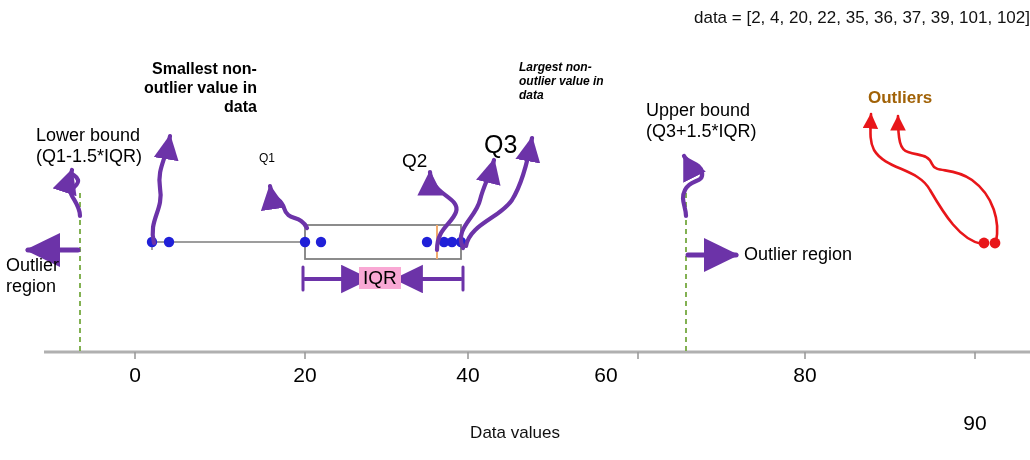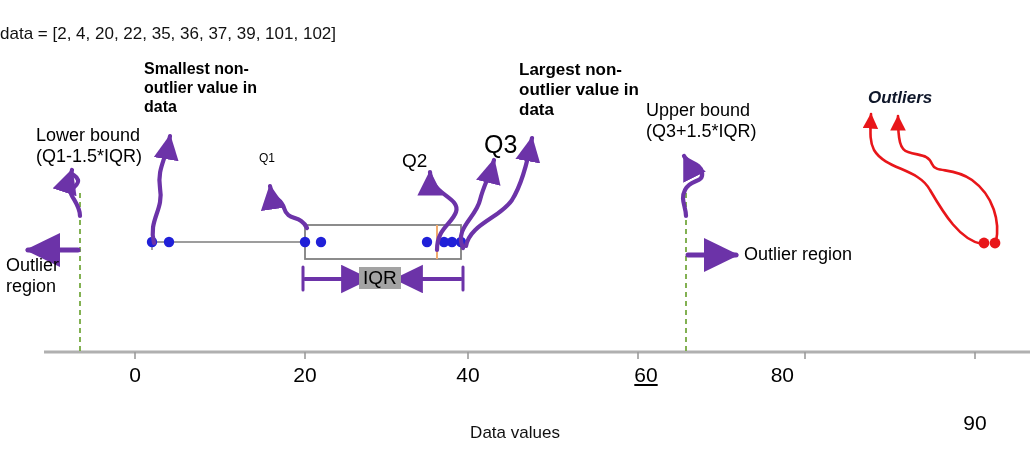--- a/index.html
+++ b/index.html
@@ -6,25 +6,25 @@
   body{
     width:1030px;height:460px;
     background:#ffffff;
     font-family:"Liberation Sans", sans-serif;
     overflow:hidden;
     position:relative;
   }
   #root{position:absolute;inset:0;}
   .lbl{position:absolute;color:#000;line-height:1.18;white-space:pre-line;}
   .title{
-    position:absolute;top:24px;left:0;width:1030px;
-    text-align:left;font-size:17px;color:#111;
+    position:absolute;top:8px;left:0;width:1030px;
+    text-align:right;font-size:17px;color:#111;
   }
   .bold{font-weight:bold;}
-  .red{color:#0f172a;font-weight:bold;font-style:italic;}
+  .red{color:#a16207;font-weight:bold;}
   svg{position:absolute;top:0;left:0;width:1030px;height:460px;overflow:visible;}
   .axistick{font-size:21px;color:#000;position:absolute;text-align:center;}
   .axistitle{position:absolute;font-size:17px;color:#111;text-align:center;}
 </style>
 </head>
 <body>
 
 <div id="root">
 
   <div class="title">data = [2, 4, 20, 22, 35, 36, 37, 39, 101, 102]</div>
@@ -119,45 +119,45 @@
       <path d="M996,242 C1000,222 994,196 972,180 C952,166 936,174 932,164 C928,154 920,156 908,152 C900,150 898,140 898,116" marker-end="url(#arrR)"></path>
     </g>
   </svg>
 
   <div class="lbl" style="left:36px;top:125px;font-size:18px;">Lower bound
 (Q1-1.5*IQR)</div>
 
   <div class="lbl" style="left:6px;top:255px;font-size:18px;">Outlier
 region</div>
 
-  <div class="lbl bold" style="left:144px;top:60px;font-size:16px;">Smallest non-
+  <div class="lbl bold" style="left:144px;top:60px;font-size:16px;text-align:right;">Smallest non-
 outlier value in
 data</div>
 
   <div class="lbl" style="left:259px;top:151px;font-size:12px;">Q1</div>
 
   <div class="lbl" style="left:402px;top:150px;font-size:19px;">Q2</div>
 
   <div class="lbl" style="left:484px;top:130px;font-size:25px;">Q3</div>
 
-  <div class="lbl" style="left:359px;top:267px;font-size:19px;background:#a3a3a3;padding:0 4px;">IQR</div>
+  <div class="lbl" style="left:359px;top:267px;font-size:19px;background:#f9a8d4;padding:0 4px;">IQR</div>
 
-  <div class="lbl bold" style="left:519px;top:60px;font-size:17px;">Largest non-
+  <div class="lbl bold" style="left:519px;top:60px;font-size:12px;font-style:italic;">Largest non-
 outlier value in
 data</div>
 
   <div class="lbl" style="left:646px;top:100px;font-size:18px;">Upper bound
 (Q3+1.5*IQR)</div>
 
   <div class="lbl" style="left:744px;top:244px;font-size:18px;">Outlier region</div>
 
   <div class="lbl red" style="left:868px;top:88px;font-size:17px;">Outliers</div>
 
   <div class="axistick" style="left:105px;top:363px;width:60px;">0</div>
   <div class="axistick" style="left:275px;top:363px;width:60px;">20</div>
   <div class="axistick" style="left:438px;top:363px;width:60px;">40</div>
-  <div class="axistick" style="left:616px;top:363px;width:60px;text-decoration:underline;">60</div>
-  <div class="axistick" style="left:734px;top:363px;width:60px;text-align:right;">80</div>
+  <div class="axistick" style="left:576px;top:363px;width:60px;">60</div>
+  <div class="axistick" style="left:775px;top:363px;width:60px;">80</div>
   <div class="axistick" style="left:945px;top:363px;width:60px;margin-top:48px;">90</div>
 
   <div class="axistitle" style="left:415px;top:423px;width:200px;">Data values</div>
 
 </div>
 
 </body></html>

